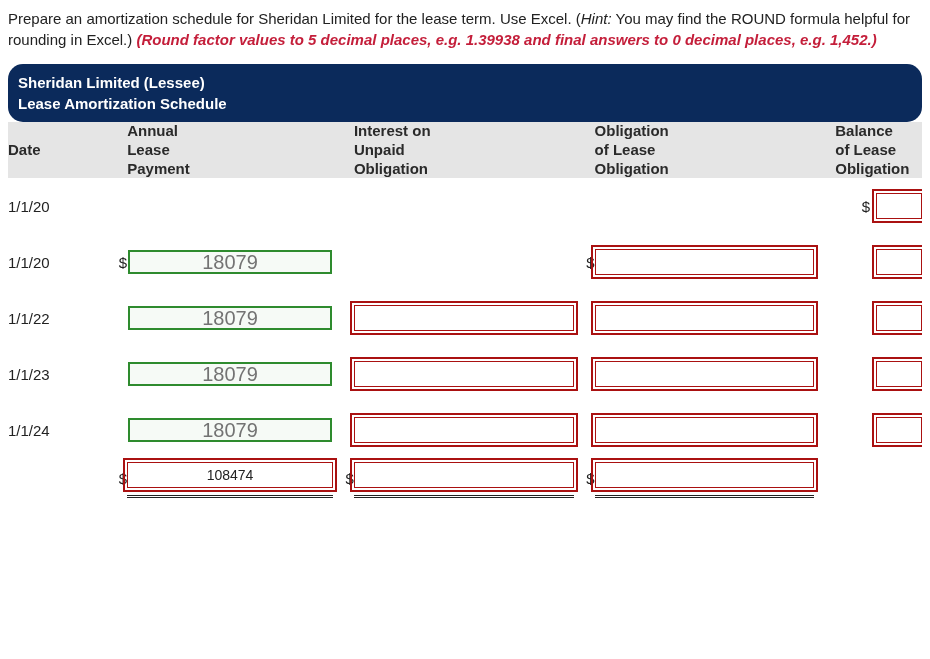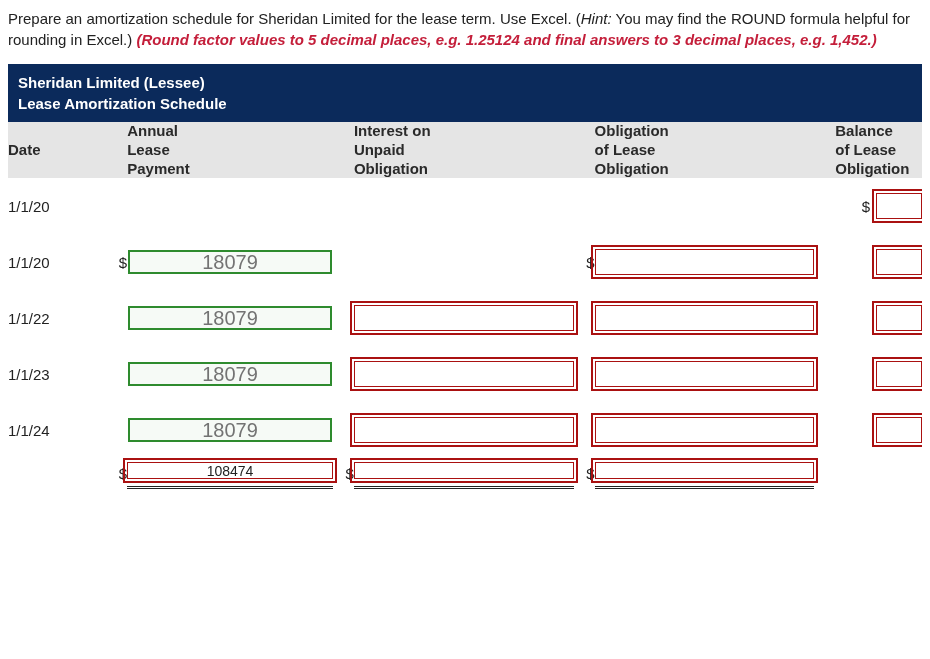--- a/index.html
+++ b/index.html
@@ -14,20 +14,21 @@
   }
   .instr { line-height: 1.4; margin-bottom: 14px; }
   .hint { font-style: italic; }
   .red-bold { color: #c41e3a; font-style: italic; font-weight: bold; }
   .title-bar {
     background: #0b2a5b;
     color: #fff;
     font-weight: bold;
     padding: 8px 10px;
     line-height: 1.4;
+    border-radius: 15px;
   }
   .head-row {
     background: #e5e5e5;
     color: #2a2a2a;
     font-weight: bold;
   }
   table.sched { border-collapse: collapse; width: 100%; }
   table.sched td { padding: 0; vertical-align: middle; }
   .col-date   { width: 84px; }
   .col-ds     { width: 18px; text-align: right; padding-right:4px;}
@@ -55,32 +56,32 @@
     outline: 2px solid #a11;
     outline-offset: 2px;
     background:#fff;
   }
   .cell.narrow { width: 46px; }
   .tot-row td { padding-top:10px; }
   .tot-wrap { display:flex; flex-direction:column; align-items:stretch; gap:0;}
   .tot-top { border-top:1px solid #222; height:4px;}
   .tot-cell {
     border:1px solid #a11; outline:2px solid #a11; outline-offset:2px;
-    height:17px; display:flex; align-items:center; justify-content:center; font-size:14px;
+    height:26px; display:flex; align-items:center; justify-content:center; font-size:14px;
   }
   .tot-bot { border-bottom:3px double #222; height:6px; margin-top:4px;}
   .dollar { font-size:15px; color:#222; }
   .bal-holder { display:flex; align-items:center; gap:6px; justify-content:flex-end;}
   .right-overflow { overflow:hidden; }
 </style>
 </head>
 <body>
 
 <div class="instr">
-  <span>Prepare an amortization schedule for Sheridan Limited for the lease term. Use Excel. (</span><span class="hint">Hint:</span><span> You may find the ROUND formula helpful for rounding in Excel.) </span><span class="red-bold">(Round factor values to 5 decimal places, e.g. 1.25124 and final answers to 3 decimal places, e.g. 1,452.)</span>
+  <span>Prepare an amortization schedule for Sheridan Limited for the lease term. Use Excel. (</span><span class="hint">Hint:</span><span> You may find the ROUND formula helpful for rounding in Excel.) </span><span class="red-bold">(Round factor values to 5 decimal places, e.g. 1.39938 and final answers to 0 decimal places, e.g. 1,452.)</span>
 </div>
 
 <div class="title-bar">
   <div>Sheridan Limited (Lessee)</div>
   <div>Lease Amortization Schedule</div>
 </div>
 
 <table class="sched">
   <tbody>
       <tr class="head-row">

